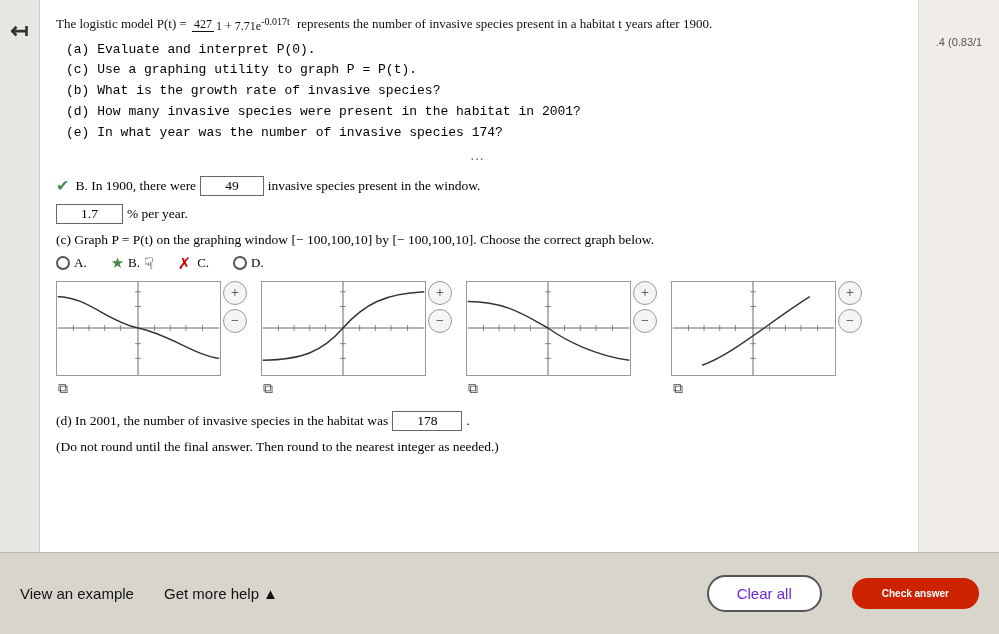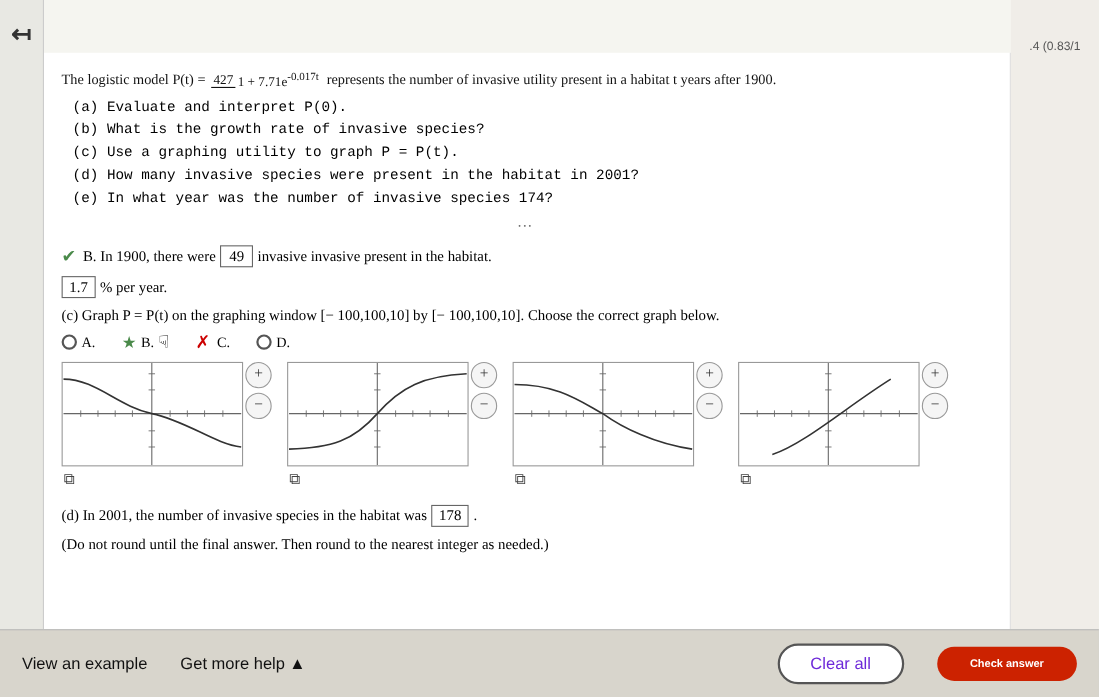--- a/index.html
+++ b/index.html
@@ -37,21 +37,20 @@
       color: #333;
       cursor: pointer;
     }
 
     .content-area {
       flex: 1;
       padding: 14px 20px 10px 16px;
       overflow-y: auto;
       background: #fff;
       border-right: 1px solid #ddd;
-      margin-top: 48px;
     }
 
     .right-panel {
       width: 80px;
       background: #f0ede8;
       display: flex;
       flex-direction: column;
       align-items: center;
       padding-top: 36px;
       font-size: 11px;
@@ -100,21 +99,21 @@
     }
 
     .x-icon {
       color: #cc0000;
       font-size: 16px;
       margin-right: 2px;
     }
 
     .inline-box {
       border: 1px solid #666;
-      padding: 1px 6px;
+      padding: 1px 24px;
       font-size: 13.5px;
       background: #fff;
       min-width: 30px;
       text-align: center;
       display: inline-block;
     }
 
     .graph-options-row {
       display: flex;
       align-items: center;
@@ -202,21 +201,21 @@
     }
 
     .expand-icon {
       font-size: 14px;
       margin-top: 2px;
       cursor: pointer;
       color: #444;
     }
 
     .bottom-bar {
-      height: 62px;
+      height: 82px;
       background: #d8d5cc;
       display: flex;
       align-items: center;
       padding: 0 20px;
       gap: 30px;
       border-top: 1px solid #bbb;
       flex-shrink: 0;
     }
 
     .bottom-link {
@@ -299,39 +298,39 @@
   </div>
 
   <div class="content-area">
 
     <div class="problem-text">
       <span>The logistic model P(t) =</span>
       <span class="fraction">
         <span class="numer">427</span>
         <span class="denom">1 + 7.71e<sup>-0.017t</sup></span>
       </span>
-      <span>represents the number of invasive utility present in a habitat t years after</span>
+      <span>represents the number of invasive species present in a habitat t years after</span>
       <span>1900.</span>
     </div>
 
     <div class="sub-items">
       <p>(a) Evaluate and interpret P(0).</p>
+      <p>(c) Use a graphing utility to graph P = P(t).</p>
       <p>(b) What is the growth rate of invasive species?</p>
-      <p>(c) Use a graphing utility to graph P = P(t).</p>
       <p>(d) How many invasive species were present in the habitat in 2001?</p>
       <p>(e) In what year was the number of invasive species 174?</p>
     </div>
 
     <div class="dots-row">···</div>
 
     <div class="answer-row">
       <span class="check-icon">✔</span>
       <span>B.  In 1900, there were</span>
       <span class="inline-box">49</span>
-      <span>invasive invasive present in the habitat.</span>
+      <span>invasive species present in the window.</span>
     </div>
 
     <div class="answer-row">
       <span class="inline-box">1.7</span>
       <span>% per year.</span>
     </div>
 
     <div class="answer-row">
       <span>(c) Graph P = P(t) on the graphing window [− 100,100,10] by [− 100,100,10]. Choose the correct graph below.</span>
     </div>

